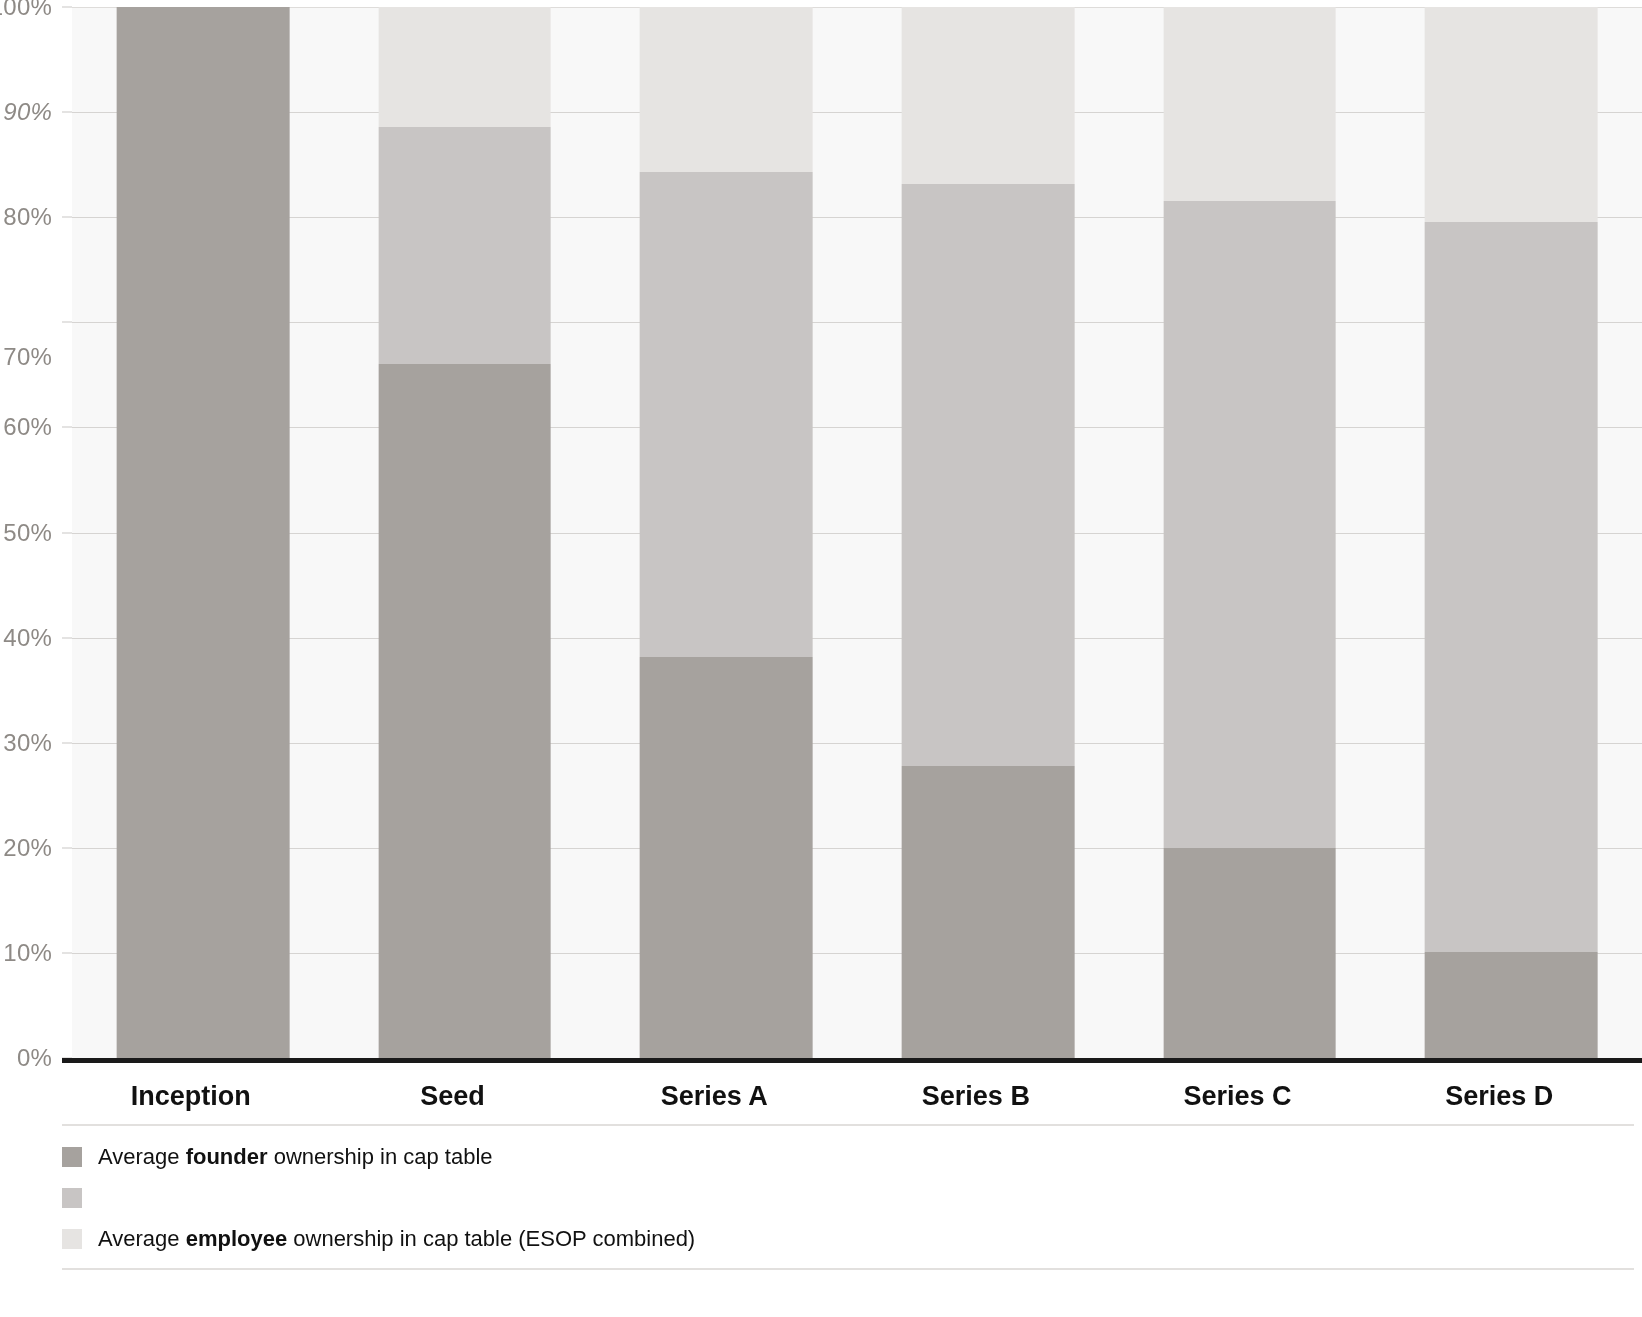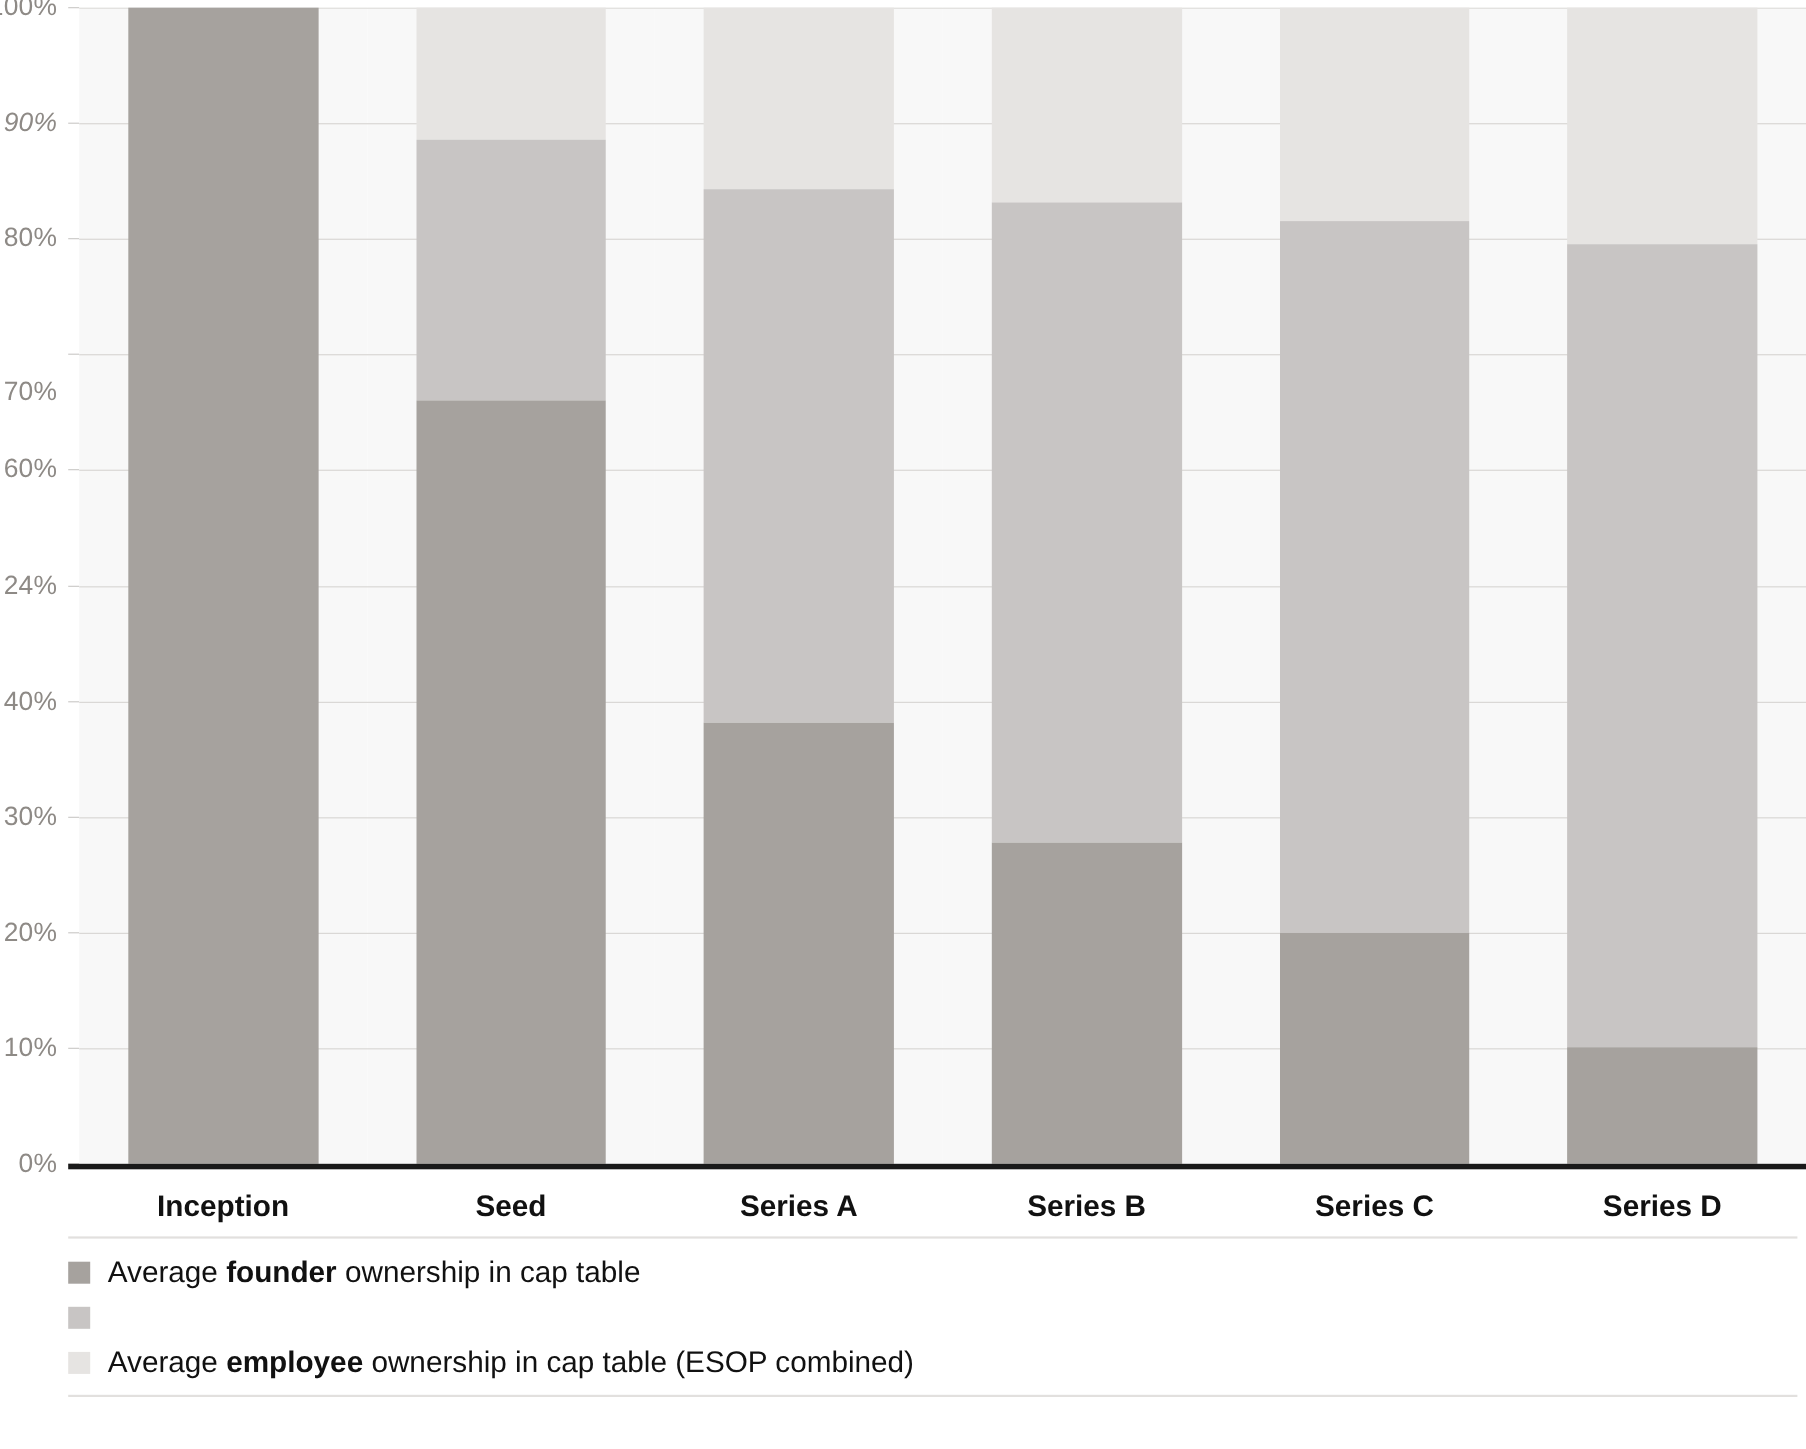--- a/index.html
+++ b/index.html
@@ -109,21 +109,21 @@
     position: absolute;
     left: 62px;
     right: 0;
     top: 1058px;
     height: 5px;
     background: #1a1a1a;
   }
 
   .x-labels {
     position: absolute;
-    left: 72px;
+    left: 60px;
     top: 1072px;
     width: 1570px;
     height: 48px;
     display: flex;
   }
   .x-label {
     flex: 1 1 0;
     text-align: center;
     font-size: 27px;
     font-weight: bold;
@@ -153,21 +153,21 @@
     align-items: center;
     height: 41px;
   }
   .legend-swatch {
     width: 20px;
     height: 20px;
     flex: 0 0 20px;
     margin-right: 16px;
   }
   .legend-text {
-    font-size: 27px;
+    font-size: 22px;
     color: #111111;
     white-space: nowrap;
   }
   .legend-text b { font-weight: bold; }
 </style>
 </head>
 <body>
 
 <div class="page">
 
@@ -175,21 +175,21 @@
       <div class="y-tick" style="top: 1058px;">0%</div>
       <div class="y-tick-mark" style="top: 1058px;"></div>
       <div class="y-tick" style="top: 952.9px;">10%</div>
       <div class="y-tick-mark" style="top: 952.9px;"></div>
       <div class="y-tick" style="top: 847.8px;">20%</div>
       <div class="y-tick-mark" style="top: 847.8px;"></div>
       <div class="y-tick" style="top: 742.7px; margin-left: 48px;">30%</div>
       <div class="y-tick-mark" style="top: 742.7px;"></div>
       <div class="y-tick" style="top: 637.6px;">40%</div>
       <div class="y-tick-mark" style="top: 637.6px;"></div>
-      <div class="y-tick" style="top: 532.5px;">24%</div>
+      <div class="y-tick" style="top: 532.5px;">50%</div>
       <div class="y-tick-mark" style="top: 532.5px;"></div>
       <div class="y-tick" style="top: 427.4px; text-align: center;">60%</div>
       <div class="y-tick-mark" style="top: 427.4px;"></div>
       <div class="y-tick" style="top: 317px; margin-top: 40px;">70%</div>
       <div class="y-tick-mark" style="top: 322.3px;"></div>
       <div class="y-tick" style="top: 217.2px;">80%</div>
       <div class="y-tick-mark" style="top: 217.2px;"></div>
       <div class="y-tick" style="top: 112.1px; font-style: italic;">90%</div>
       <div class="y-tick-mark" style="top: 112.1px;"></div>
       <div class="y-tick" style="top: 7px;">100%</div>

